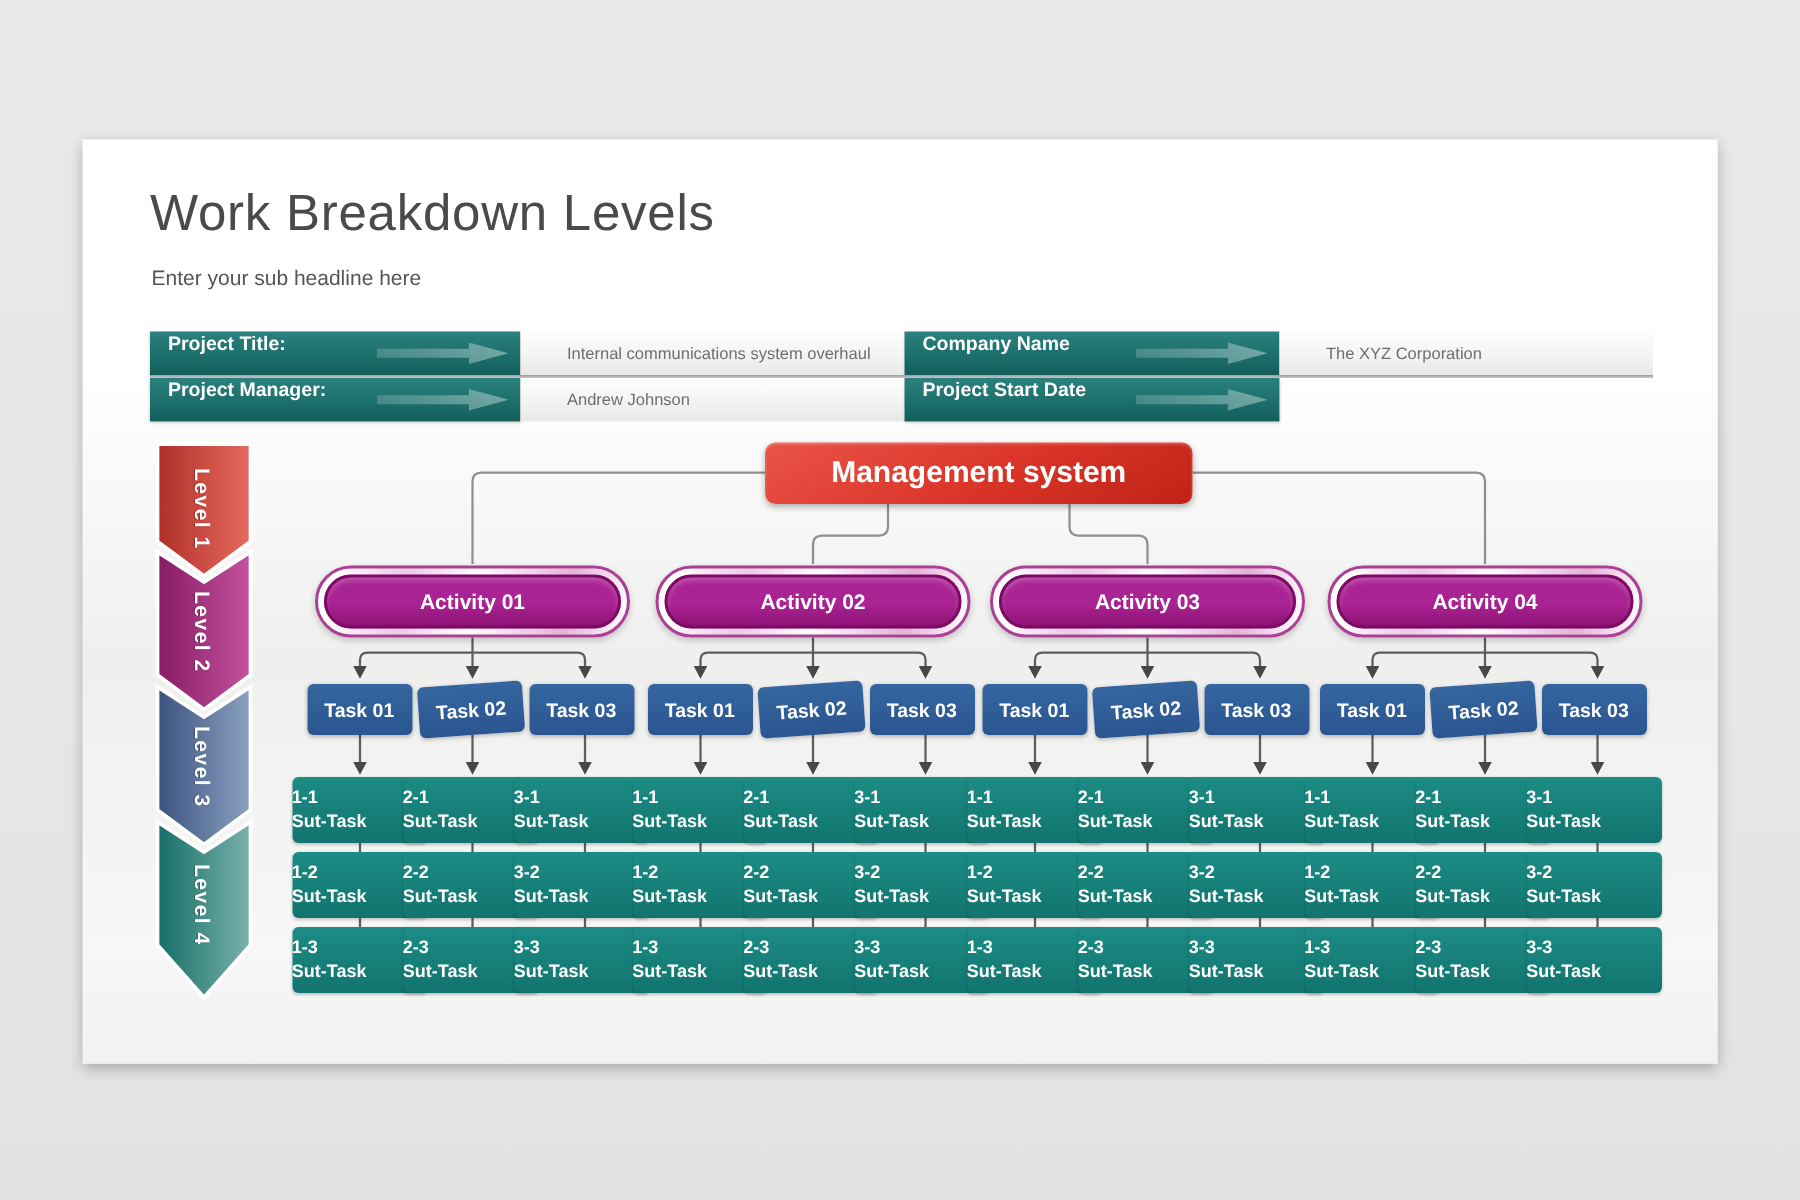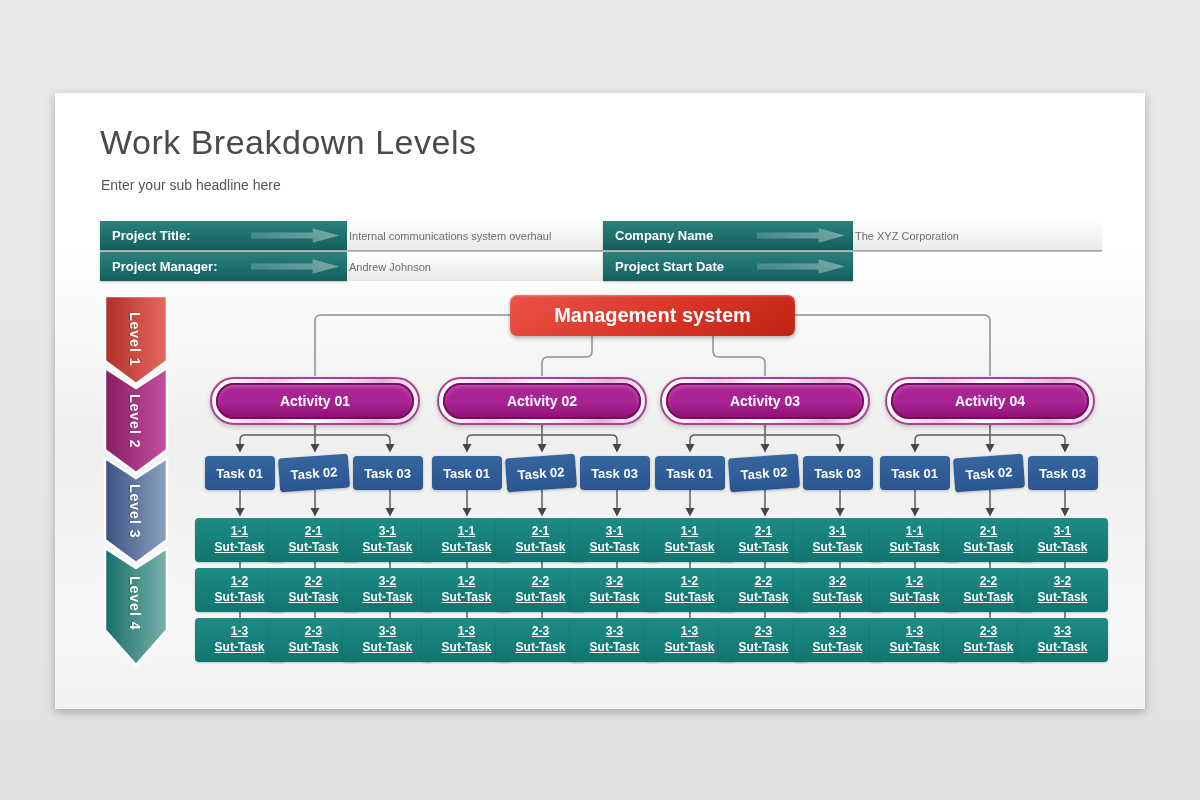--- a/index.html
+++ b/index.html
@@ -7,27 +7,27 @@
   body { font-family:"Liberation Sans", sans-serif; background:#e8e7e6; overflow:hidden; }
   .stage { position:relative; width:1200px; height:800px; background:linear-gradient(180deg,#eae9e8 0%,#e7e6e5 60%,#e3e2e1 100%); }
   .card { position:absolute; left:55px; top:93px; width:1090px; height:616px;
           background:linear-gradient(180deg,#ffffff 0%,#ffffff 26%,#efefee 56%,#f7f7f7 88%,#f1f1f1 100%);
           box-shadow:0 3px 9px rgba(0,0,0,.28); }
   .title { position:absolute; left:45px; top:30px; font-size:34px; color:#4a4a4a; letter-spacing:.5px;text-align:right; }
   .subtitle { position:absolute; left:46px; top:84px; font-size:14px; color:#555; }
 
   
   .bar { position:absolute; height:29px; background:linear-gradient(180deg,#2a817d 0%,#1d6f6c 55%,#135e5b 100%);
-         color:#fff; font-weight:bold; font-size:13px; display:flex; align-items:center; padding-left:12px;
+         color:#fff; font-weight:bold; font-size:13px; display:flex; padding-left:12px;
          box-shadow:0 1px 2px rgba(0,0,0,.25); }
   .bar .arrow { position:absolute; right:8px; top:6px; width:88px; height:17px;
          background:linear-gradient(90deg,rgba(255,255,255,.18),rgba(255,255,255,.38));
          clip-path:polygon(0 32%,70% 32%,70% 8%,100% 50%,70% 92%,70% 68%,0 68%); }
   .val { position:absolute; height:29px; background:linear-gradient(180deg,#fefefe 0%,#f2f2f1 60%,#e9e8e7 100%);
-         color:#6e6e6e; font-size:11px; display:flex; align-items:center; padding-left:2px; }
+         color:#6e6e6e; font-size:11px; display:flex; align-items:center; padding-left:31px; }
   .r1 { top:128px; } .r2 { top:159px; }
   .lbar { left:45px; width:247px; } .lval { left:292px; width:256px; }
   .rbar { left:548px; width:250px; } .rval { left:798px; width:249px; }
   .divider { position:absolute; left:45px; top:157px; width:1002px; height:2px;
              background:linear-gradient(180deg,#9c9c9c,#c8c8c8); }
 
   
   .levels-svg { position:absolute; left:48px; top:200px; }
   .level-label { position:absolute; left:48px; width:64px; color:#fff; font-weight:bold; font-size:14px;
                  writing-mode:vertical-rl; text-align:center; display:flex; align-items:center; justify-content:center;
@@ -59,22 +59,22 @@
   .col { width:73px; display:flex; flex-direction:column; align-items:center; }
   .task { width:70px; height:34px; border-radius:4px;
           background:linear-gradient(180deg,#35669f 0%,#2a5590 100%);
           box-shadow:0 1px 3px rgba(0,0,0,.25);
           display:flex; align-items:center; justify-content:center; color:#fff; font-weight:bold; font-size:13px; }
   .col:nth-child(2) .task { transform:rotate(-4deg); }
   .arrow-gap { height:28px; }
   .subtask { width:90px; height:44px; border-radius:4px; margin-bottom:6px;
           background:linear-gradient(180deg,#1c8c85 0%,#12746e 100%);
           box-shadow:0 1px 2px rgba(0,0,0,.2);
-          display:flex; flex-direction:column; align-items:center; justify-content:center;
-          color:#fff; font-weight:bold; font-size:12px; line-height:1.3;text-decoration:underline; }
+          display:flex; flex-direction:column; justify-content:center;
+          color:#fff; font-weight:bold; font-size:12px; line-height:1.3; }
 </style>
 </head>
 <body>
 
 <div class="stage">
   <div class="card">
 
     <div class="title">Work Breakdown Levels</div>
     <div class="subtitle">Enter your sub headline here</div>
 

